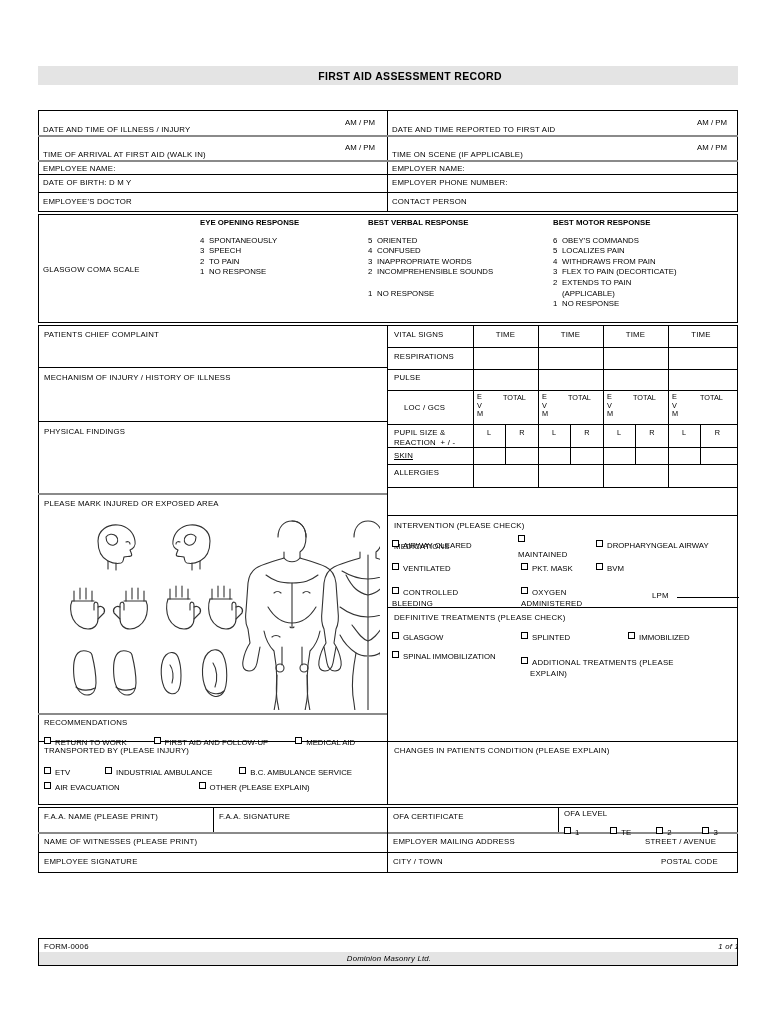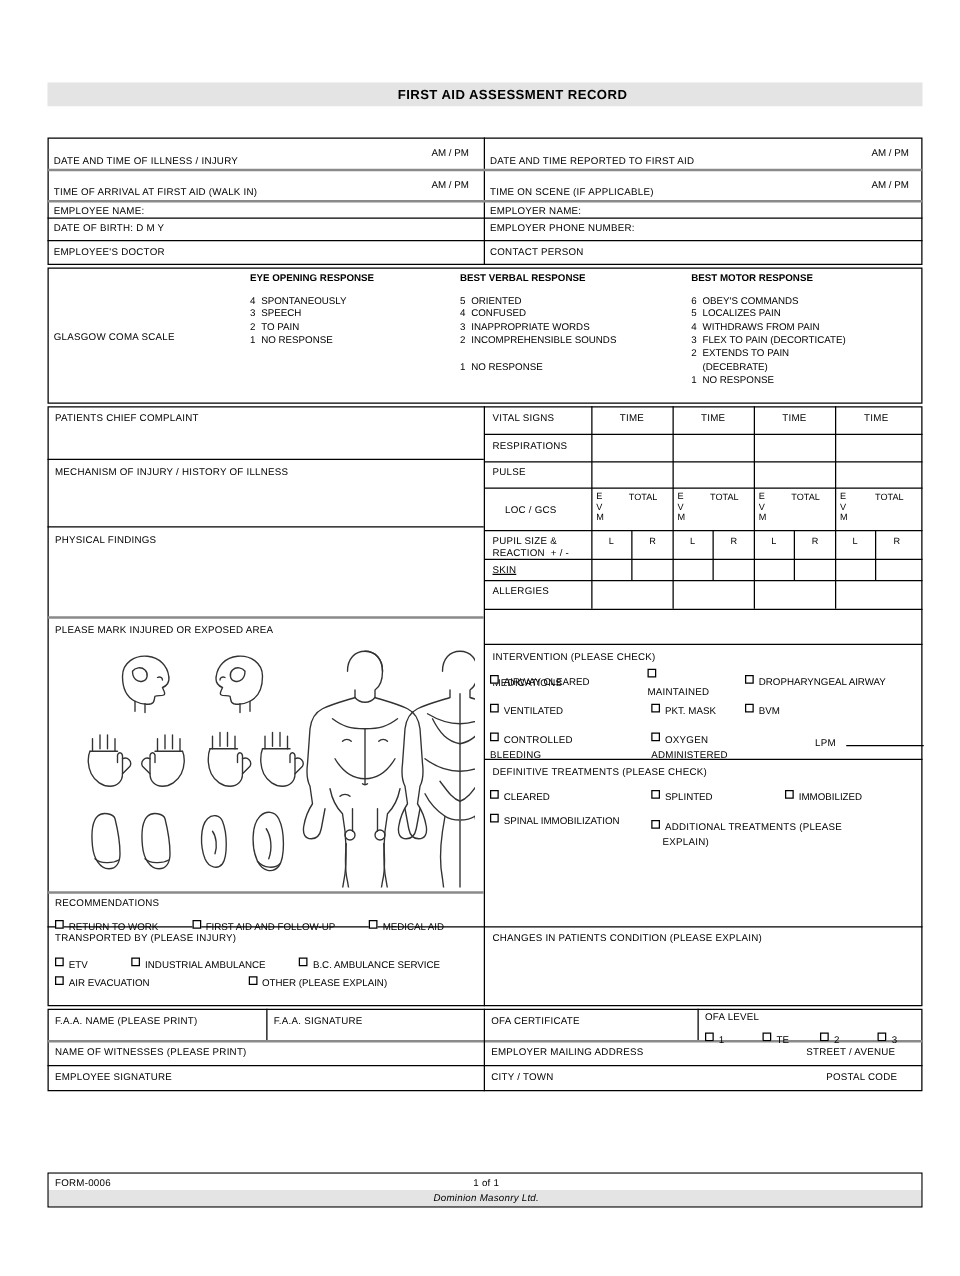--- a/index.html
+++ b/index.html
@@ -115,21 +115,21 @@
     <span class="r"><span class="n">1</span><span>NO RESPONSE</span></span>
   </div>
 
   <div class="gcs-col" style="left:553px;top:218px;">
     <span class="h">BEST MOTOR RESPONSE</span>
     <span class="r"><span class="n">6</span><span>OBEY'S COMMANDS</span></span>
     <span class="r"><span class="n">5</span><span>LOCALIZES PAIN</span></span>
     <span class="r"><span class="n">4</span><span>WITHDRAWS FROM PAIN</span></span>
     <span class="r"><span class="n">3</span><span>FLEX TO PAIN (DECORTICATE)</span></span>
     <span class="r"><span class="n">2</span><span>EXTENDS TO PAIN</span></span>
-    <span class="r"><span class="n"></span><span>(DECEBRATE)</span></span>
+    <span class="r"><span class="n"></span><span>(APPLICABLE)</span></span>
     <span class="r"><span class="n">1</span><span>NO RESPONSE</span></span>
   </div>
 
   <div class="box" style="left:38px;top:325px;width:700px;height:480px;"></div>
   <div class="vr" style="left:387px;top:325px;height:480px;"></div>
 
   <div class="hr" style="left:38px;top:367px;width:349px;"></div>
   <div class="hr" style="left:38px;top:421px;width:349px;"></div>
   <div class="hr2" style="left:38px;top:493px;width:349px;"></div>
   <div class="hr2" style="left:38px;top:713px;width:349px;"></div>
@@ -327,21 +327,21 @@
   <div class="cell" style="left:521px;top:581px;">
     <span class="chk"><i class="cb"></i><span class="lbl" style="display:inline;">OXYGEN</span></span>
     <span class="lbl" style="display:block;">ADMINISTERED</span>
   </div>
   <div class="cell" style="left:652px;top:584px;">
     <span class="lbl">LPM</span>
     <span style="display:inline-block;width:62px;border-bottom:1px solid #000;margin-left:4px;"></span>
   </div>
 
   <div class="cell lbl" style="left:394px;top:613px;">DEFINITIVE TREATMENTS (PLEASE CHECK)</div>
-  <div class="cell chk" style="left:392px;top:632px;"><i class="cb"></i><span>CLEARED</span></div>
+  <div class="cell chk" style="left:392px;top:632px;"><i class="cb"></i><span>GLASGOW</span></div>
   <div class="cell chk" style="left:521px;top:632px;"><i class="cb"></i><span>SPLINTED</span></div>
   <div class="cell chk" style="left:628px;top:632px;"><i class="cb"></i><span>IMMOBILIZED</span></div>
   <div class="cell chk" style="left:392px;top:651px;"><i class="cb"></i><span>SPINAL IMMOBILIZATION</span></div>
   <div class="cell" style="left:521px;top:651px;width:200px;">
     <span class="chk"><i class="cb"></i><span class="lbl" style="display:inline;">ADDITIONAL TREATMENTS (PLEASE</span></span>
     <span class="lbl" style="display:block;margin-left:9px;">EXPLAIN)</span>
   </div>
 
   <div class="cell lbl" style="left:394px;top:746px;">CHANGES IN PATIENTS CONDITION (PLEASE EXPLAIN)</div>
 
@@ -370,20 +370,20 @@
   <div class="cell lbl" style="left:393px;top:837px;">EMPLOYER MAILING ADDRESS</div>
   <div class="cell lbl" style="left:645px;top:837px;">STREET / AVENUE</div>
 
   <div class="cell lbl" style="left:44px;top:857px;">EMPLOYEE SIGNATURE</div>
   <div class="cell lbl" style="left:393px;top:857px;">CITY / TOWN</div>
   <div class="cell lbl" style="left:661px;top:857px;">POSTAL CODE</div>
 
   <div class="footer">
     <div class="row1">
       <span class="lbl" style="position:absolute;left:5px;top:3px;">FORM-0006</span>
-      <span class="lbl" style="position:absolute;left:0;top:3px;width:700px;text-align:center;">1 of 1</span>
+      <span class="lbl" style="position:absolute;left:0;top:3px;width:700px;text-align:right;font-style:italic;">1 of 1</span>
     </div>
     <div class="row2">
       <span class="lbl" style="position:absolute;left:0;top:2px;width:700px;text-align:center;font-style:italic;">Dominion Masonry Ltd.</span>
     </div>
   </div>
 
 </div>
 
 </body></html>

